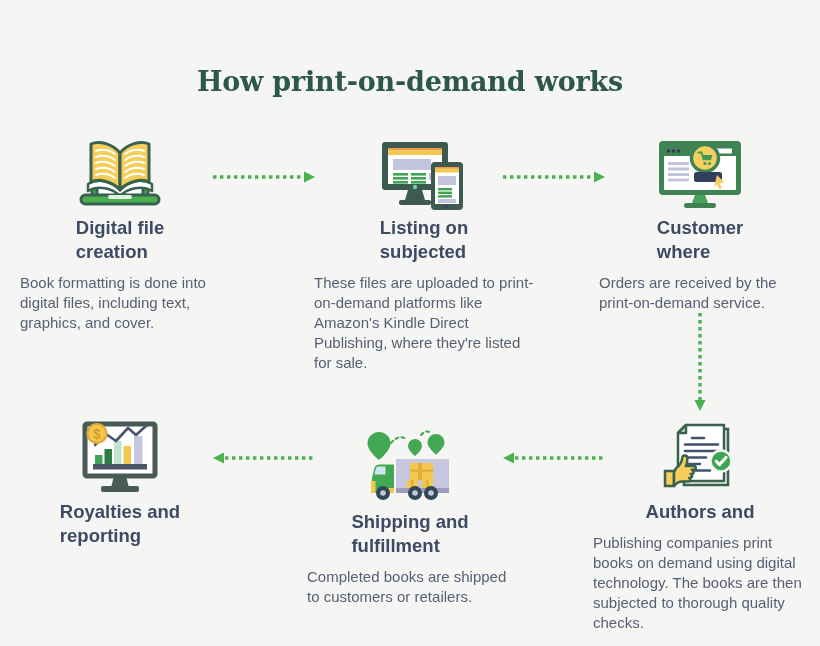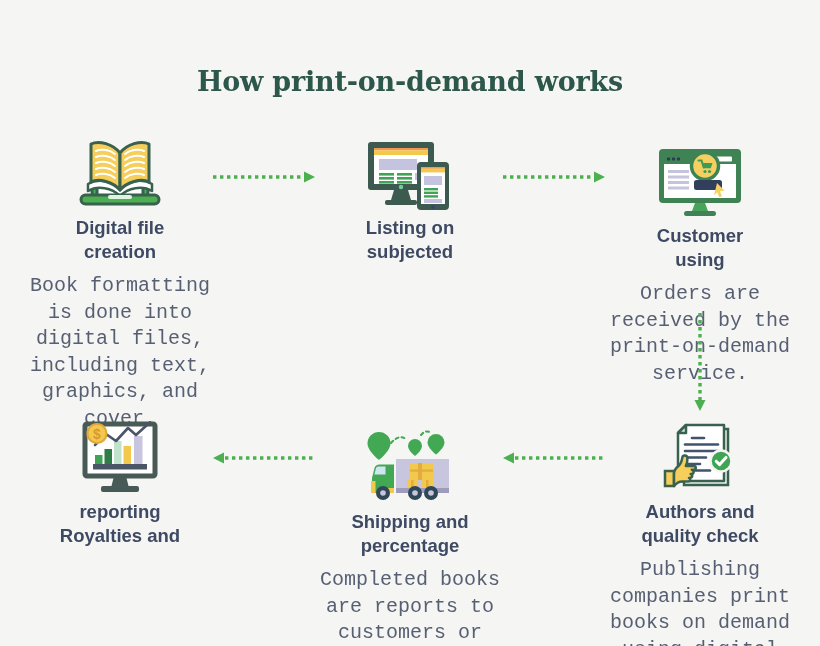--- a/index.html
+++ b/index.html
@@ -9,35 +9,34 @@
     background:var(--background,#F5F5F3);
     font-family:"Liberation Sans",sans-serif;
     margin-top:36px;
   }
   .page-title{
     position:absolute;left:0;right:0;top:30px;margin:0;text-align:center;
     font-family:"DejaVu Serif","Liberation Serif",serif;
     font-size:27px;font-weight:700;letter-spacing:-0.2px;
     color:var(--title-color,#2D574B);
   }
-  .step{position:absolute;width:224px;display:flex;flex-direction:column;align-items:center;text-align:center;}
+  .step{position:absolute;width:224px;display:flex;flex-direction:column;align-items:center;text-align:left;}
   .step-icon{height:80px;display:flex;align-items:flex-end;justify-content:center;}
   .step-title{
     margin:4px 0 0;font-size:18.5px;line-height:1.3;font-weight:700;
     color:var(--heading-color,#3E4A63);
   }
   .step-title span{display:block;}
   .step-desc{
-    margin:9px auto 0;font-size:20px;line-height:1.33;
+    margin:9px auto 0;font-size:15px;line-height:1.33;
     color:var(--body-color,#575F73);
-    font-family:Liberation Mono, monospace;
   }
   .s1{left:8px;top:96px}   .s1 .step-desc{max-width:200px}
-  .s2{left:298px;top:96px} .s2 .step-desc{max-width:220px}
-  .s3{left:588px;top:104px} .s3 .step-desc{max-width:202px}
+  .s2{left:312px;top:96px} .s2 .step-desc{max-width:220px}
+  .s3{left:588px;top:96px} .s3 .step-desc{max-width:202px}
   .s4{left:588px;top:380px}.s4 .step-desc{max-width:214px}
   .s5{left:298px;top:390px}.s5 .step-desc{max-width:206px}
   .s6{left:8px;top:380px}  .s6 .step-desc{max-width:212px}
   .arrow{position:absolute;}
   .arrow-line{stroke:var(--arrow-color,#4CAF50);}
   .arrow-head{fill:var(--arrow-color,#4CAF50);}
 </style>
 </head>
 <body>
 
@@ -107,20 +106,21 @@
             <rect x="66" y="63.2" width="14" height="2.4"></rect>
         </g>
         <rect x="66" y="67" width="18" height="4" fill="#C5C4DE"></rect>
         <circle cx="75" cy="75" r="2" fill="#3A4566"></circle>
       </svg>
     </div>
     <h2 class="step-title">
       <span>Listing on</span>
       <span>subjected</span>
     </h2>
+    <p class="step-desc">These files are uploaded to print-on-demand platforms like Amazon's Kindle Direct Publishing, where they're listed for sale.</p>
   </section>
 
   <section class="step s3">
     <div class="step-icon">
       <svg width="104" height="80" viewBox="0 0 104 80">
         <rect x="11" y="9" width="82" height="54" rx="4" fill="#3F8355"></rect>
         <rect x="16" y="14" width="72" height="44" fill="#fff"></rect>
         <rect x="16" y="14" width="72" height="10" fill="#3F8355"></rect>
         <g fill="#2E3A54">
           <circle cx="20.5" cy="19" r="1.7"></circle>
@@ -140,21 +140,21 @@
         <circle cx="57" cy="31.5" r="1.6" fill="#3F9B53"></circle>
         <circle cx="61.5" cy="31.5" r="1.6" fill="#3F9B53"></circle>
         <rect x="46" y="40" width="28" height="10" rx="2.5" fill="#323F5C"></rect>
         <polygon points="69,43 76.5,50.5 71.9,51.2 74,56.2 71.3,57.3 69.2,52.3 66,55.5" fill="#F5D061"></polygon>
         <path d="M47,63 L57,63 L60,71 L44,71 Z" fill="#49A45B"></path>
         <rect x="36" y="71" width="32" height="5" rx="2.5" fill="#3F8355"></rect>
       </svg>
     </div>
     <h2 class="step-title">
       <span>Customer</span>
-      <span>using</span>
+      <span>where</span>
     </h2>
     <p class="step-desc">Orders are received by the print-on-demand service.</p>
   </section>
 
   <section class="step s4">
     <div class="step-icon">
       <svg width="104" height="80" viewBox="0 0 104 80">
         <rect x="36" y="13" width="44" height="56" fill="#EAF0EB" stroke="#38614F" stroke-width="2.5"></rect>
         <path d="M38,9 H76 V65 H30 V17 Z" fill="#fff" stroke="#38614F" stroke-width="2.5" stroke-linejoin="round"></path>
         <path d="M38,9 V17 H30 Z" fill="#D8E4DC" stroke="#38614F" stroke-width="2.5" stroke-linejoin="round"></path>
@@ -167,21 +167,20 @@
           <line x1="37" y1="54.5" x2="62" y2="54.5"></line>
         </g>
         <circle cx="73" cy="45" r="10.5" fill="#3FA554" stroke="#F5F5F3" stroke-width="2.5"></circle>
         <path d="M68.2,45.2 L71.6,48.6 L78,41.4" fill="none" stroke="#fff" stroke-width="3" stroke-linecap="round" stroke-linejoin="round"></path>
         <rect x="17" y="55" width="9" height="15" fill="#F5CE5B" stroke="#38614F" stroke-width="2.5"></rect>
         <path d="M26,70 L26,57.5 C26,54.5 28,52 30.5,50 C32.8,48.2 33.8,44.6 34.3,41.6 C34.8,38.6 39.2,38.9 39.4,42 C39.6,44.8 38.9,47.8 37.8,50 L45.8,50 C48.4,50 48.4,53.8 45.8,53.8 L43.8,53.8 C46.2,54.2 46.2,57.6 43.8,57.9 L42.6,58 C44.8,58.5 44.6,61.6 42.4,61.8 L41,61.9 C42.8,62.5 42.5,65.2 40.6,65.3 L34,65.4 C30.4,65.5 28,67.6 26,70 Z" fill="#F5CE5B" stroke="#38614F" stroke-width="2.5" stroke-linejoin="round"></path>
       </svg>
     </div>
     <h2 class="step-title">
       <span>Authors and</span>
-      <span>quality check</span>
     </h2>
     <p class="step-desc">Publishing companies print books on demand using digital technology. The books are then subjected to thorough quality checks.</p>
   </section>
 
   <section class="step s5">
     <div class="step-icon">
       <svg width="104" height="80" viewBox="0 0 104 80">
         <g fill="none" stroke="#43A853" stroke-width="2" stroke-dasharray="3 3.2" stroke-linecap="round">
           <path d="M33,17 Q41,8 48,13"></path>
           <path d="M63,9 Q68,3 73,7"></path>
@@ -205,45 +204,45 @@
         <circle cx="25" cy="67" r="7" fill="#2F4858"></circle>
           <circle cx="25" cy="67" r="2.8" fill="#C7C6DE"></circle>
         <circle cx="57" cy="67" r="7" fill="#2F4858"></circle>
           <circle cx="57" cy="67" r="2.8" fill="#C7C6DE"></circle>
         <circle cx="73" cy="67" r="7" fill="#2F4858"></circle>
           <circle cx="73" cy="67" r="2.8" fill="#C7C6DE"></circle>
       </svg>
     </div>
     <h2 class="step-title">
       <span>Shipping and</span>
-      <span>percentage</span>
-    </h2>
-    <p class="step-desc">Completed books are reports to customers or retailers.</p>
+      <span>fulfillment</span>
+    </h2>
+    <p class="step-desc">Completed books are shipped to customers or retailers.</p>
   </section>
 
   <section class="step s6">
     <div class="step-icon">
       <svg width="104" height="80" viewBox="0 0 104 80">
         <rect x="17" y="8" width="70" height="52" rx="2" fill="#fff" stroke="#485A55" stroke-width="5"></rect>
         <rect x="25" y="48" width="54" height="5.5" fill="#4A5568"></rect>
         <rect x="27" y="39" width="7.5" height="9" fill="#3FA554"></rect>
         <rect x="36.5" y="33" width="7.5" height="15" fill="#2E7D46"></rect>
         <rect x="46" y="25" width="7.5" height="23" fill="#BFE3CB"></rect>
         <rect x="55.5" y="30" width="7.5" height="18" fill="#F2C94C"></rect>
         <rect x="66" y="20" width="8.5" height="28" fill="#C7C6DE"></rect>
         <polyline points="27,29 38,18 48,25 60,12 68,19 79,9" fill="none" stroke="#4A5568" stroke-width="2.6" stroke-linejoin="round" stroke-linecap="round"></polyline>
         <circle cx="29" cy="17.5" r="9.5" fill="#F2C94C" stroke="#E2A83C" stroke-width="2.2"></circle>
         <text x="29" y="22.5" text-anchor="middle" font-family="Liberation Sans, sans-serif" font-size="14" font-weight="bold" fill="#D9952F">$</text>
         <path d="M46,60 L58,60 L60.5,70 L43.5,70 Z" fill="#485A55"></path>
         <rect x="33" y="70" width="38" height="6" rx="2" fill="#485A55"></rect>
       </svg>
     </div>
     <h2 class="step-title">
+      <span>Royalties and</span>
       <span>reporting</span>
-      <span>Royalties and</span>
     </h2>
   </section>
 
   <svg class="arrow" style="left:212px;top:133px" width="104" height="16">
     <line class="arrow-line" x1="1" y1="8" x2="91" y2="8" stroke-width="3.4" stroke-dasharray="3.4 3.6"></line>
     <polygon class="arrow-head" points="92,2.5 103,8 92,13.5"></polygon>
   </svg>
   <svg class="arrow" style="left:502px;top:133px" width="104" height="16">
     <line class="arrow-line" x1="1" y1="8" x2="91" y2="8" stroke-width="3.4" stroke-dasharray="3.4 3.6"></line>
     <polygon class="arrow-head" points="92,2.5 103,8 92,13.5"></polygon>

